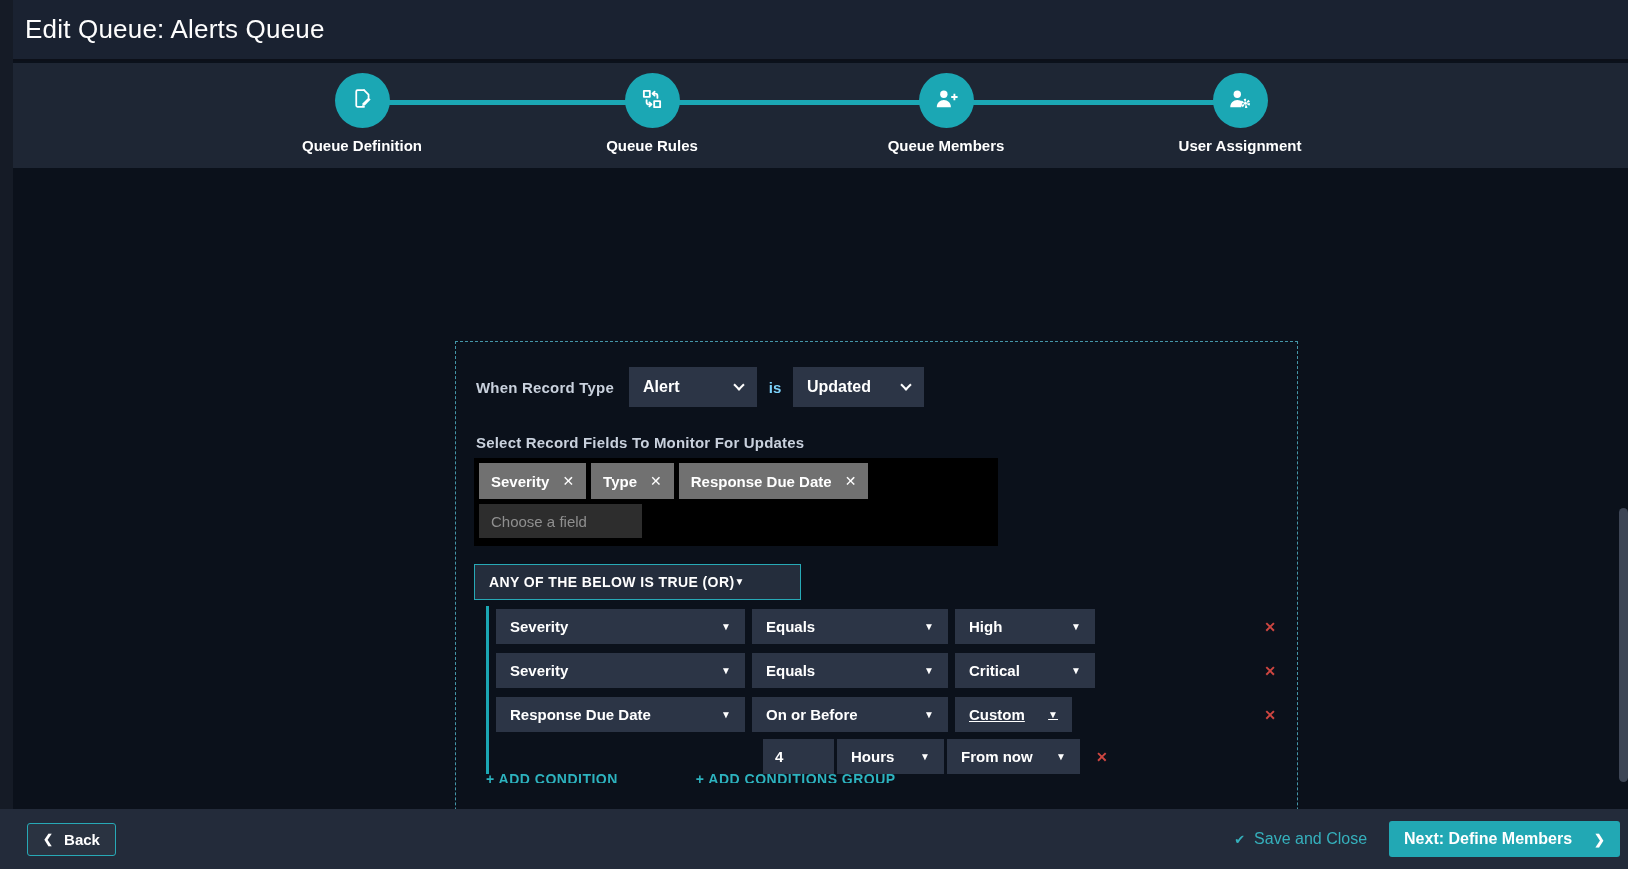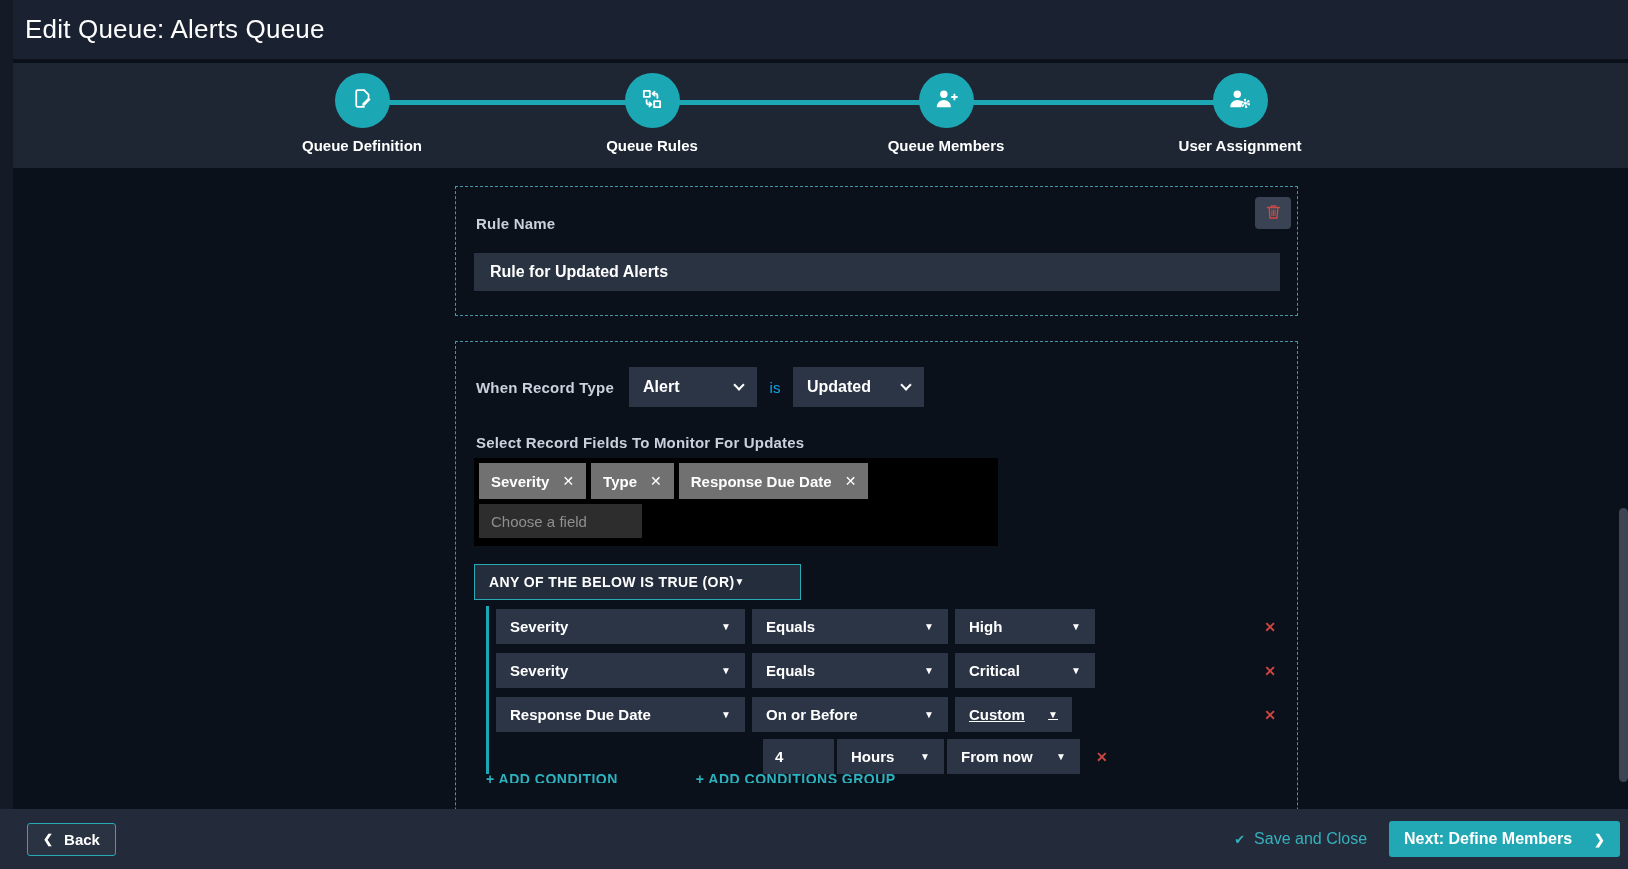--- a/index.html
+++ b/index.html
@@ -34,21 +34,21 @@
   .rule-label { position:absolute; left:20px; top:28px; }
   .rule-input { position:absolute; left:18px; top:66px; width:806px; height:38px; background:#2a3342;
                 border:none; color:#fff; font-size:16px; font-weight:600; padding:0 16px;
                 font-family:"Liberation Sans", sans-serif; }
 
   .when-row { position:absolute; left:20px; top:25px; height:40px; display:flex; align-items:center; }
   .when-label { width:153px; }
   .select { background:#2c3546; color:#fff; font-size:16px; font-weight:700; height:40px;
             display:flex; align-items:center; justify-content:space-between; padding:0 14px; cursor:pointer; }
   .sel-alert { width:128px; }
-  .is-label { width:36px; text-align:center; color:#0ea5e9; font-size:15px; font-weight:400; }
+  .is-label { width:36px; text-align:center; color:#7dd3fc; font-size:15px; font-weight:700; }
   .sel-updated { width:131px; }
   .chev { display:inline-block; width:8px; height:8px; border-right:2px solid #fff; border-bottom:2px solid #fff;
           transform:rotate(45deg); margin-top:-5px; }
 
   .fields-label { position:absolute; left:20px; top:92px; }
   .chipbox { position:absolute; left:18px; top:116px; width:524px; height:88px; background:#000; padding:5px; }
   .chiprow { display:flex; gap:5px; }
   .chip { background:#717171; color:#fff; height:36px; display:flex; align-items:center; padding:0 12px;
           font-size:15px; font-weight:700; }
   .chip .x { margin-left:13px; font-size:14px; font-weight:400; cursor:pointer; }
@@ -157,34 +157,20 @@
           <circle cx="17" cy="16" r="1.4"></circle>
         </svg>
       </span>
     </div>
     <div class="slabel">User Assignment</div>
   </div>
 </div>
 
 <div class="content">
 
-  <div class="card card1">
-    <div class="trash-btn">
-      <span>
-        <svg width="19" height="19" viewBox="0 0 24 24" fill="none" stroke="#cd4a42" stroke-width="1.7" stroke-linecap="round">
-          <path d="M4.5 7h15"></path>
-            <path d="M9.5 7V4.8h5V7"></path>
-            <path d="M6.5 7l1 13.2h9L17.5 7"></path>
-          <path d="M10 10.2v7M12 10.2v7M14 10.2v7" stroke-width="1.2"></path>
-        </svg>
-      </span>
-    </div>
-    <div class="field-label rule-label">Rule Name</div>
-    <input class="rule-input" type="text" value="Rule for Updated Alerts" style="">
-  </div>
 
   <div class="card card2">
 
     <div class="when-row">
       <span class="field-label when-label">When Record Type</span>
       <div class="select sel-alert">
         <span>Alert</span>
         <span class="chev"></span>
       </div>
       <span class="is-label">is</span>

